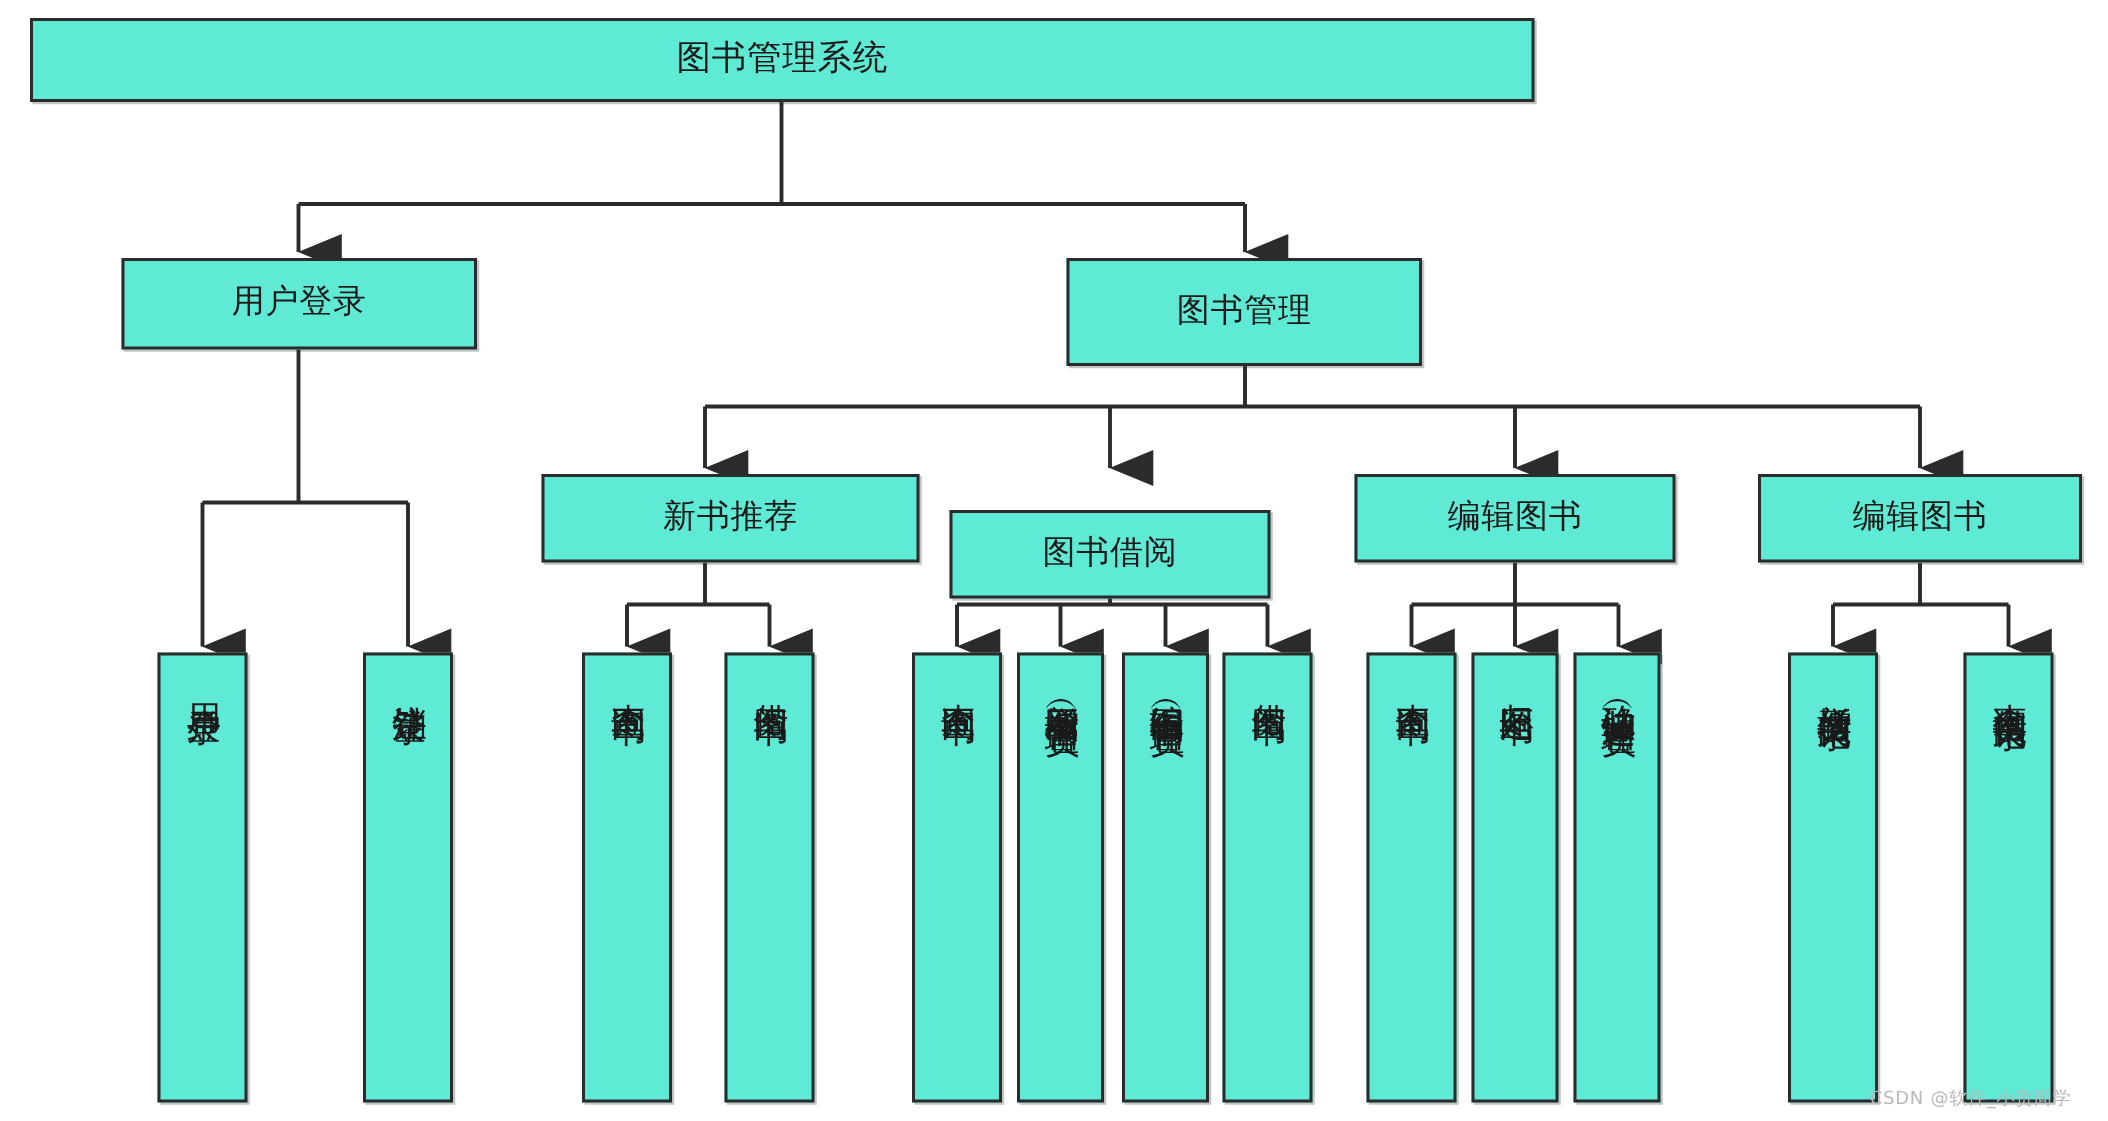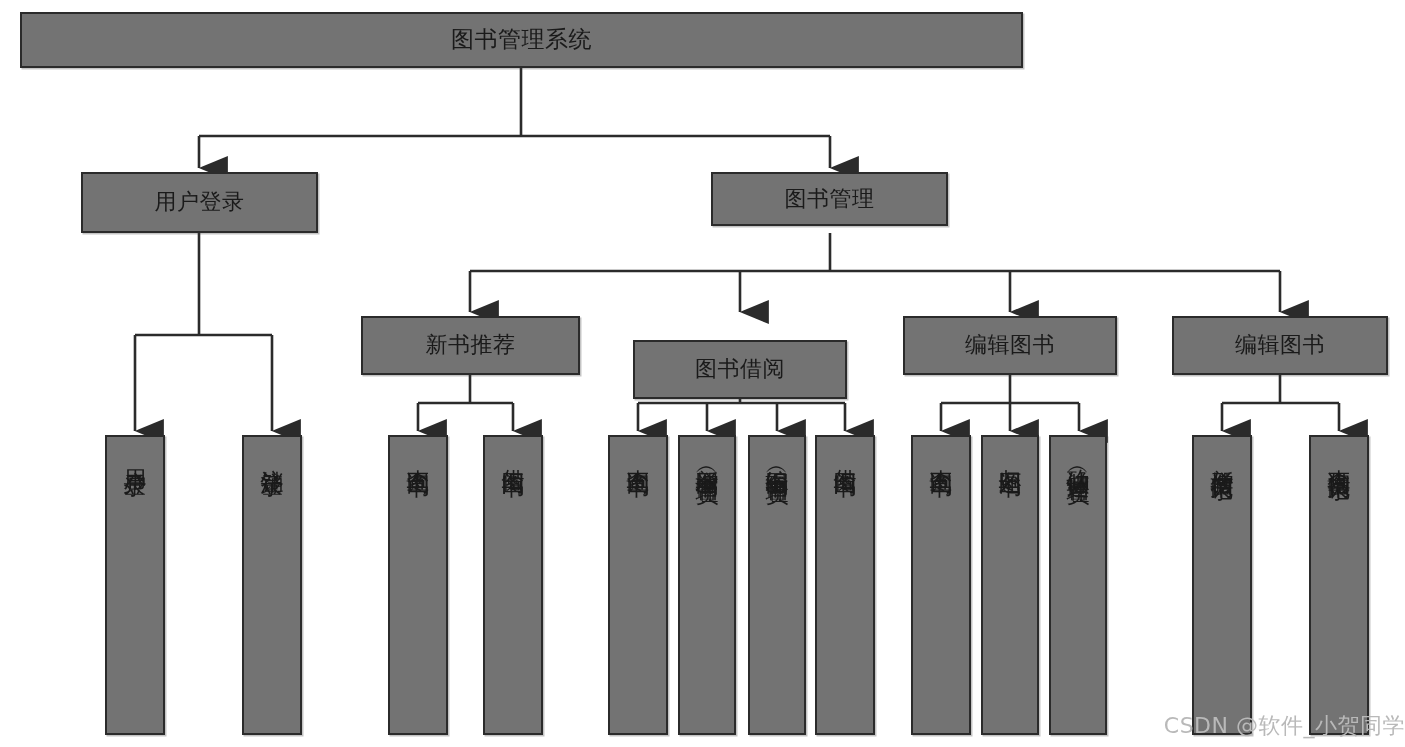--- a/index.html
+++ b/index.html
@@ -22,21 +22,21 @@
     position: absolute;
     left: 0;
     top: 0;
     width: 1405px;
     height: 747px;
     pointer-events: none;
   }
   .node {
     position: absolute;
     box-sizing: border-box;
-    background: #737373;
+    background: #5eead4;
     border: 2px solid #2b2b2b;
     box-shadow: 1.5px 1.5px 0 rgba(60,60,60,0.30);
     display: flex;
     align-items: center;
     justify-content: center;
     color: #1a1a1a;
     z-index: 2;
   }
   .node-label {
     display: block;
@@ -61,23 +61,23 @@
   .node.vert .node-label {
     writing-mode: vertical-rl;
     text-orientation: upright;
     font-size: 23px;
     line-height: 1.0;
     letter-spacing: 2px;
     white-space: nowrap;
   }
   .watermark {
     position: absolute;
-    right: 0;
+    right: 24px;
     bottom: 6px;
-    font-size: 22px;
+    font-size: 12px;
     color: #b9b9b9;
     letter-spacing: 0.5px;
     z-index: 5;
     white-space: nowrap;
   }
 </style>
 </head>
 <body>
 
 <div id="diagram-root">
@@ -132,25 +132,25 @@
     </g>
   </svg>
 
   <div class="node horiz root" style="left:20px; top:12px; width:1003px; height:56px;">
     <span class="node-label">图书管理系统</span>
   </div>
 
   <div class="node horiz" style="left:81px; top:172px; width:237px; height:61px;">
     <span class="node-label">用户登录</span>
   </div>
-  <div class="node horiz" style="left:711px; top:172px; width:237px; height:54px;">
+  <div class="node horiz" style="left:711px; top:172px; width:237px; height:72px;">
     <span class="node-label">图书管理</span>
   </div>
 
-  <div class="node horiz" style="left:361px; top:316px; width:219px; height:59px;justify-content:center;">
+  <div class="node horiz" style="left:361px; top:316px; width:252px; height:59px;justify-content:center;">
     <span class="node-label">新书推荐</span>
   </div>
   <div class="node horiz" style="left:633px; top:316px; width:214px; height:59px;margin-top:24px;">
     <span class="node-label">图书借阅</span>
   </div>
   <div class="node horiz" style="left:903px; top:316px; width:214px; height:59px;">
     <span class="node-label">编辑图书</span>
   </div>
   <div class="node horiz" style="left:1172px; top:316px; width:216px; height:59px;">
     <span class="node-label">编辑图书</span>

